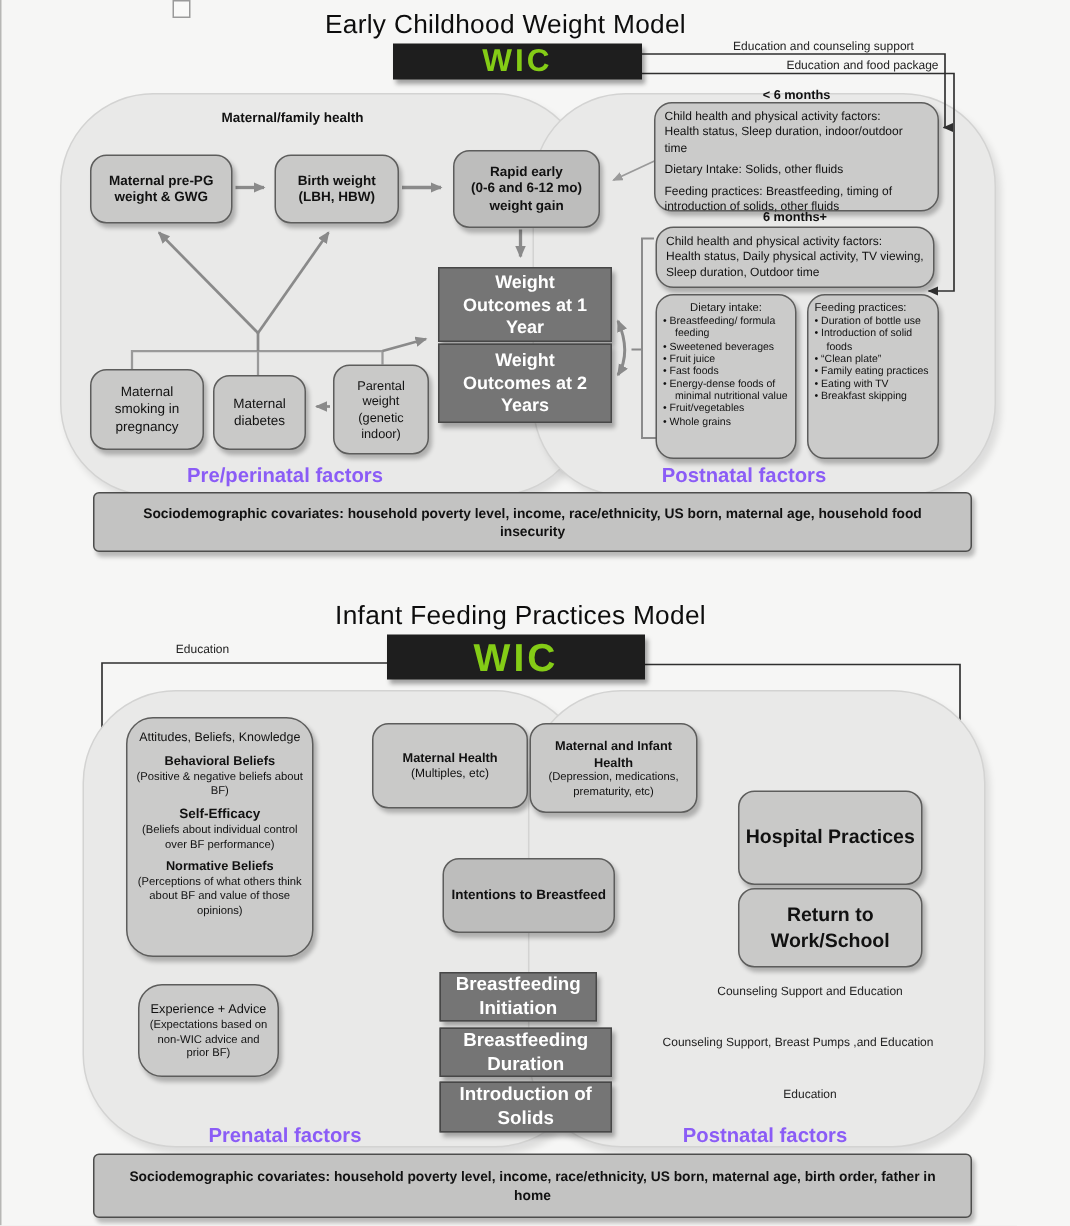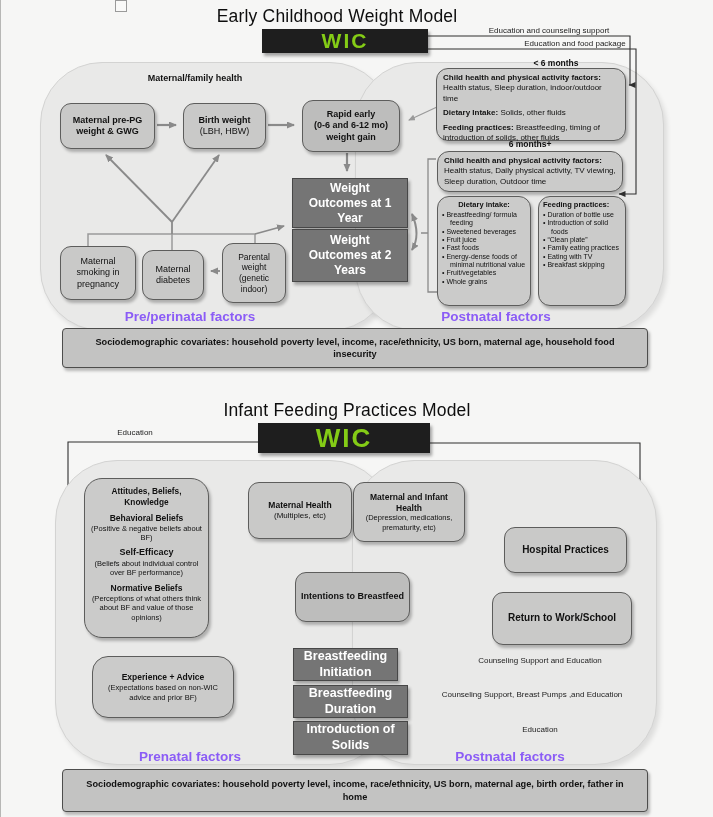--- a/index.html
+++ b/index.html
@@ -27,21 +27,21 @@
     box-shadow:2px 3px 3px rgba(0,0,0,0.3);
     display:flex;align-items:center;justify-content:center;text-align:center;
     color:#fff;font-weight:700;box-sizing:border-box;padding:1px 2px;
   }
   .infobox{
     position:absolute;background:#cbcbca;border:1.5px solid #5d5d5c;
     border-radius:12px;box-shadow:2px 3px 3px rgba(0,0,0,0.25);
     box-sizing:border-box;padding:4px 6px;font-size:8px;line-height:1.3;
     text-align:left;color:#111;
   }
-  .infobox .lead{font-weight:700;}
+  .infobox .lead{font-weight:400;}
   .infobox .lead.blk{display:block;}
   .infobox .row{margin-bottom:4px;}
   .infobox ul{margin:1px 0 0 0;padding:0;list-style:none;}
   .infobox li{padding-left:8px;text-indent:-8px;font-size:7px;line-height:1.2;font-weight:400;}
   .infobox li::before{content:"•  ";}
   .wic{
     position:absolute;background:#1e1e1e;color:#84cc16;font-weight:700;
     display:flex;align-items:center;justify-content:center;
     letter-spacing:2px;box-shadow:2px 3px 3px rgba(0,0,0,0.35);
   }
@@ -135,21 +135,21 @@
   <div class="smlbl" style="left:516px;top:39px;width:118px;">Education and food package</div>
 
   <div class="notelbl" style="left:85px;top:73px;width:220px;">Maternal/family health</div>
 
   <div class="box" style="left:60px;top:103px;width:95px;height:46px;">
     <span class="ln">Maternal  pre-PG</span>
     <span class="ln">weight &amp; GWG</span>
   </div>
   <div class="box" style="left:183px;top:103px;width:83px;height:46px;">
     <span class="ln">Birth weight</span>
-    <span class="ln" style="font-weight:400">(LBH, HBW)</span>
+    <span class="ln" style="font-weight:700">(LBH, HBW)</span>
   </div>
   <div class="box darker" style="left:302px;top:100px;width:98px;height:52px;">
     <span class="ln">Rapid early</span>
     <span class="ln">(0-6  and 6-12 mo)</span>
     <span class="ln">weight gain</span>
   </div>
 
   <div class="darkbox" style="left:292px;top:178px;width:116px;height:50px;font-size:12px;line-height:1.25;">
     <div>
       <span style="display:block">Weight</span>
@@ -174,21 +174,21 @@
     <span class="ln">Maternal</span>
     <span class="ln">diabetes</span>
   </div>
   <div class="box" style="left:222px;top:243px;width:64px;height:60px;font-weight:400;font-size:8.5px;">
     <span class="ln">Parental</span>
     <span class="ln">weight</span>
     <span class="ln">(genetic</span>
     <span class="ln">indoor)</span>
   </div>
 
-  <div class="agelbl" style="left:496px;top:58px;width:120px;">&lt; 6 months</div>
+  <div class="agelbl" style="left:471px;top:58px;width:120px;">&lt; 6 months</div>
   <div class="infobox" style="left:436px;top:68px;width:190px;height:73px;">
     <div class="row">
       <span class="lead blk">Child health and physical activity factors:</span>
       <span>Health status, Sleep duration, indoor/outdoor time</span>
     </div>
     <div class="row">
       <span class="lead">Dietary Intake:</span>
       <span>Solids,  other fluids</span>
     </div>
     <div class="row" style="margin-bottom:0;">
@@ -253,38 +253,38 @@
     <div class="grp">
       <span class="g-bold" style="font-size:9px;">Self-Efficacy</span>
       <span class="g-text">(Beliefs about individual control over BF performance)</span>
     </div>
     <div class="grp">
       <span class="g-bold">Normative Beliefs</span>
       <span class="g-text">(Perceptions of what others think about BF and value of those opinions)</span>
     </div>
   </div>
 
-  <div class="infobox" style="left:92px;top:656px;width:142px;height:62px;border-radius:16px;display:flex;flex-direction:column;justify-content:center;">
+  <div class="infobox" style="left:92px;top:656px;width:94px;height:62px;border-radius:16px;display:flex;flex-direction:column;justify-content:center;">
     <span class="lead blk" style="text-align:center;font-size:8.5px;">Experience + Advice</span>
     <span style="display:block;text-align:center;font-size:7.5px;">(Expectations based on non-WIC advice and prior  BF)</span>
   </div>
 
   <div class="box" style="left:248px;top:482px;width:104px;height:57px;font-size:8.5px;">
     <span class="ln">Maternal  Health</span>
     <span class="ln" style="font-weight:400;font-size:8px;">(Multiples, etc)</span>
   </div>
   <div class="box" style="left:353px;top:482px;width:112px;height:60px;font-size:8.5px;">
     <span class="ln">Maternal and Infant Health</span>
     <span class="ln" style="font-weight:400;font-size:7.5px;">(Depression, medications, prematurity, etc)</span>
   </div>
 
-  <div class="box" style="left:504px;top:527px;width:123px;height:46px;font-size:10px;">
+  <div class="box" style="left:492px;top:527px;width:123px;height:63px;font-size:13px;">
     <span>Hospital Practices</span>
   </div>
-  <div class="box" style="left:492px;top:592px;width:140px;height:53px;font-size:10px;">
+  <div class="box" style="left:492px;top:592px;width:123px;height:53px;font-size:13px;">
     <span>Return to Work/School</span>
   </div>
 
   <div class="box darker" style="left:295px;top:572px;width:115px;height:50px;font-size:9px;">
     <span>Intentions to Breastfeed</span>
   </div>
 
   <div class="darkbox" style="left:293px;top:648px;width:105px;height:33px;font-size:12.5px;line-height:1.25;">
     <span>Breastfeeding Initiation</span>
   </div>

